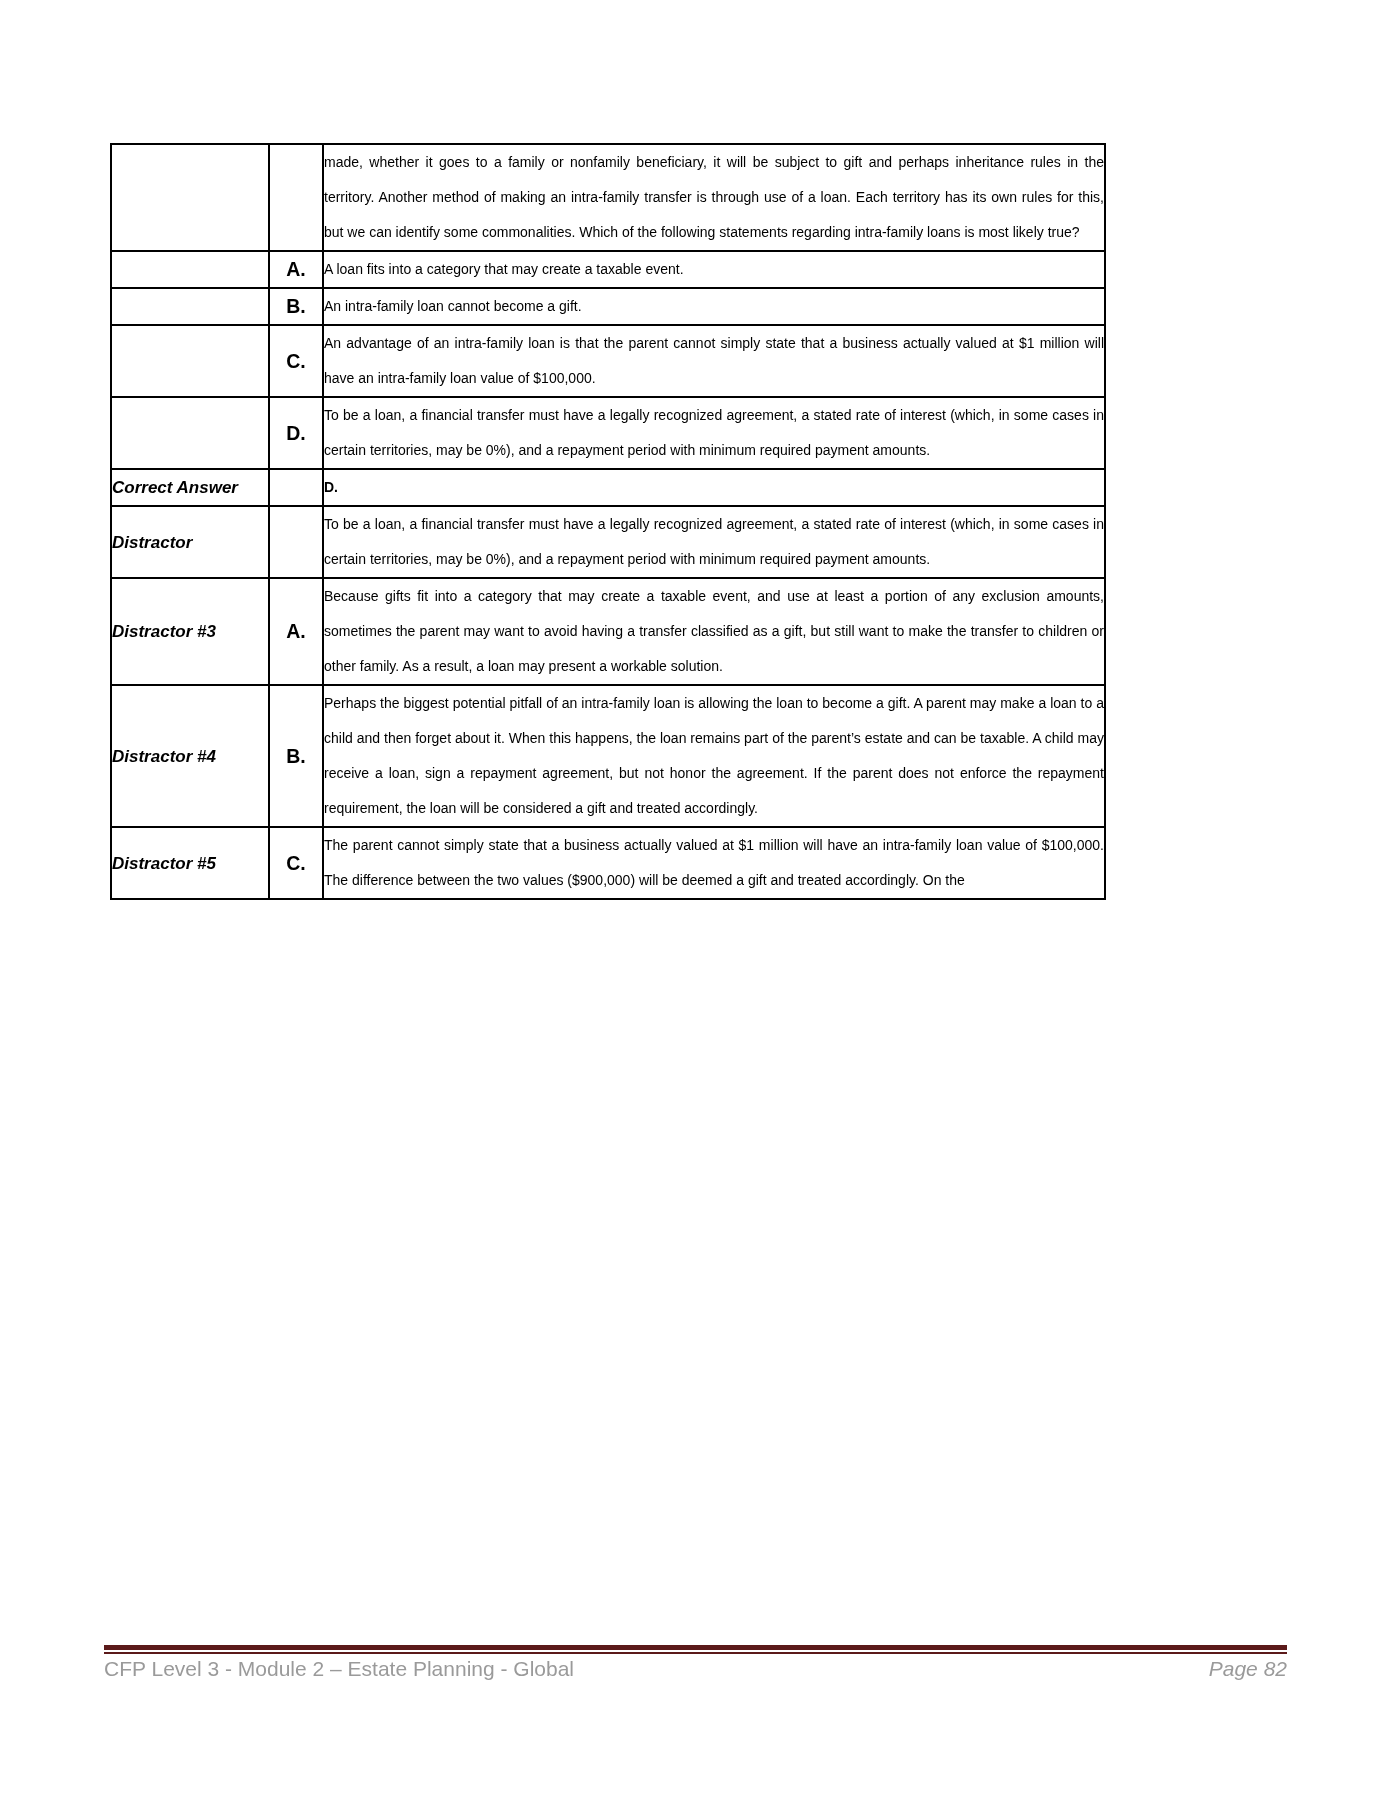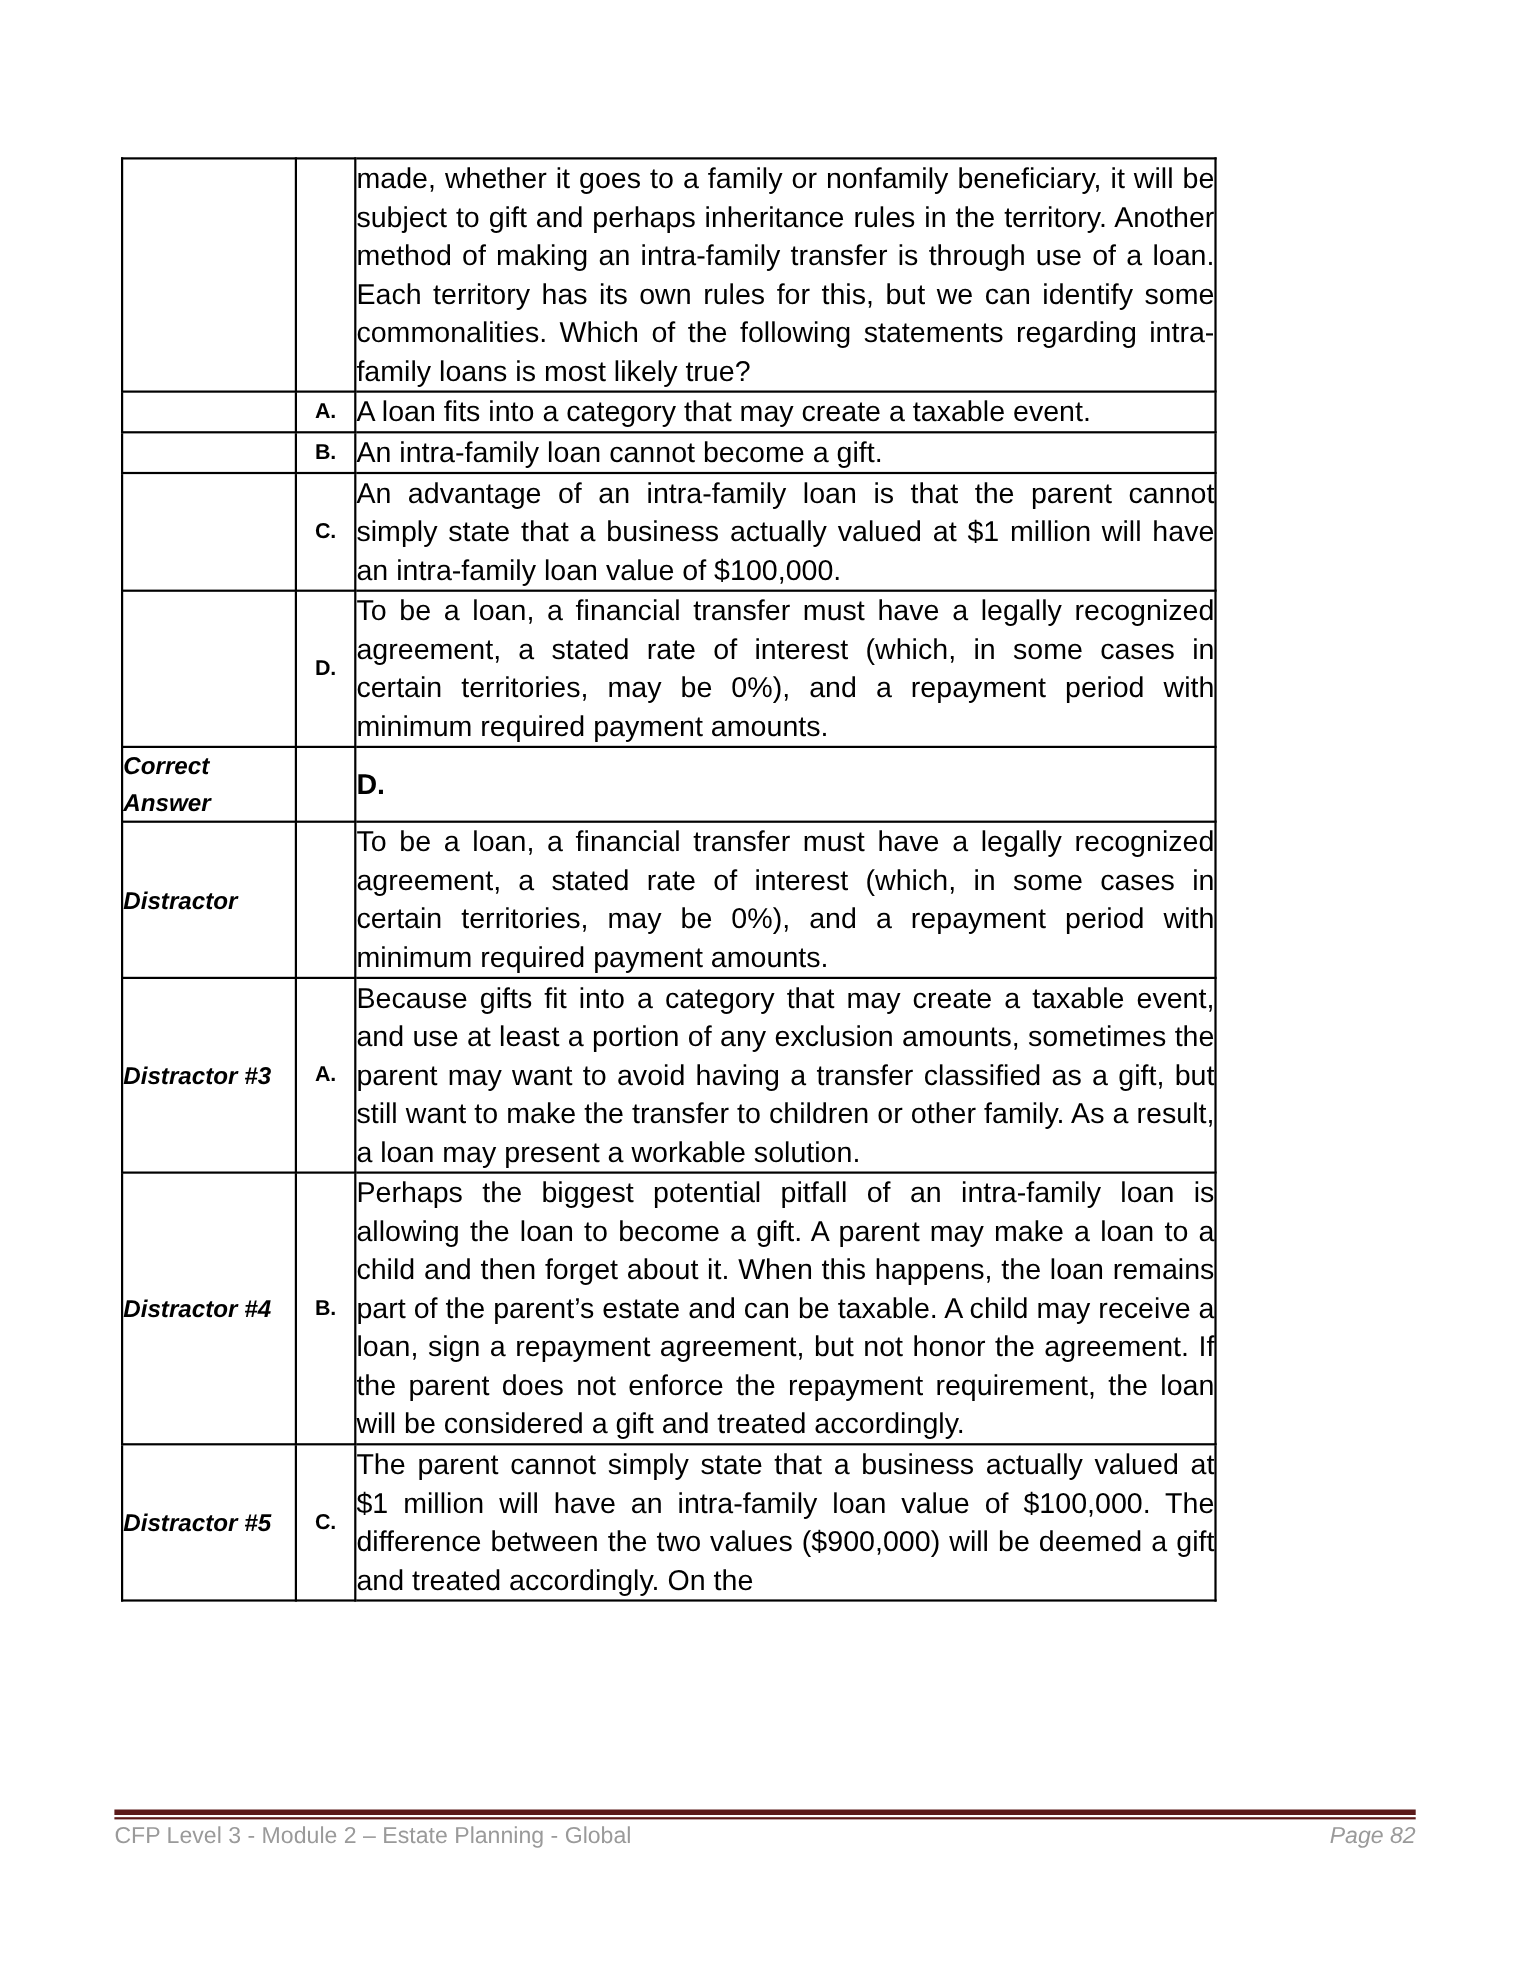--- a/index.html
+++ b/index.html
@@ -47,38 +47,38 @@
     border-right: 2px solid #000;
   }
 
   .col-label { width: 158px; }
   .col-letter { width: 54px; }
   .col-body   { width: 782px; }
 
   .cell-label {
     font-style: italic;
     font-weight: bold;
-    font-size: 22px;
+    font-size: 17px;
     line-height: 33px;
     padding: 6px 10px 6px 10px;
     vertical-align: middle;
     margin-left: 36px;
   }
 
   .cell-letter {
     font-weight: bold;
     font-size: 19.5px;
     line-height: 33px;
     text-align: center;
     vertical-align: middle;
     padding: 6px 2px;
   }
 
   .cell-body {
-    font-size: 26px;
+    font-size: 14px;
     line-height: 35px;
     text-align: justify;
     text-justify: inter-word;
     padding: 9px 9px 9px 12px;
     vertical-align: top;
     hyphens: none;
   }
   .cell-body.mid { vertical-align: middle; }
   .cell-body.bold { font-weight: bold; }
 

